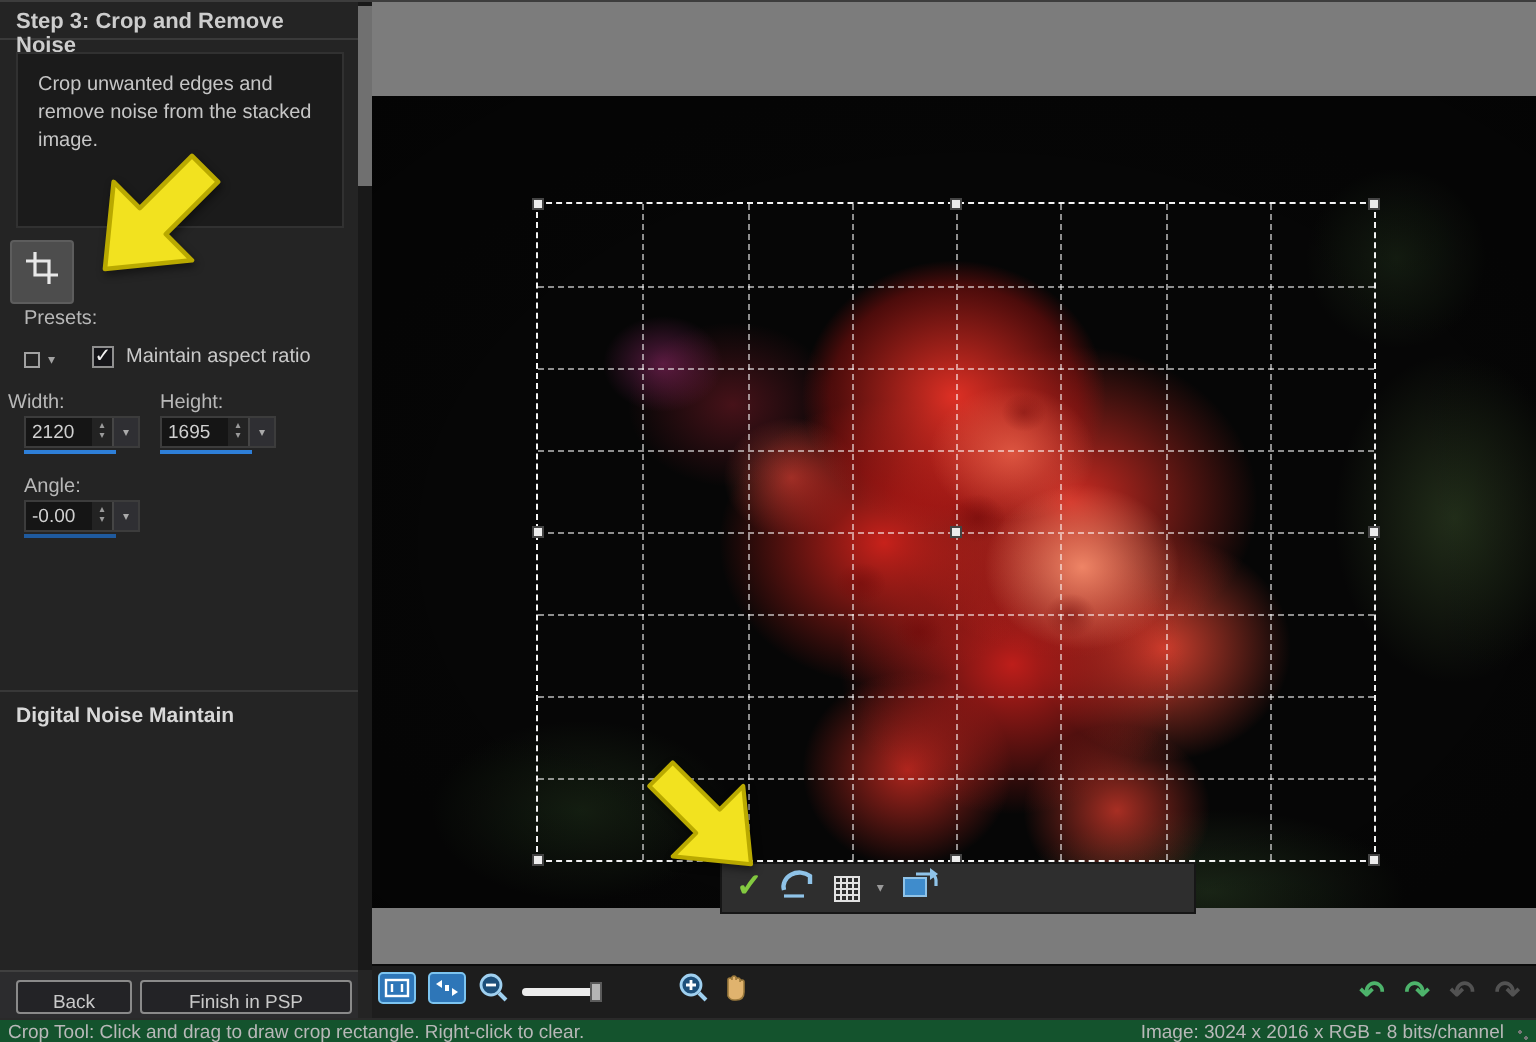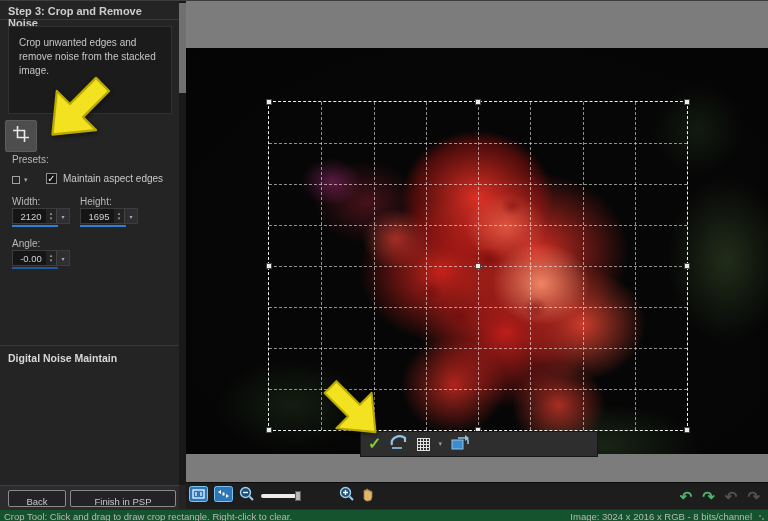--- a/index.html
+++ b/index.html
@@ -19,21 +19,21 @@
   .small-label { position:absolute; font-size:10px; color:#b8b8b8; }
   .preset-dd { position:absolute; left:12px; top:171px; width:28px; height:16px; display:flex;
                align-items:center; gap:4px; }
   .preset-glyph { width:8px; height:8px; border:1px solid #a2a2a2; }
   .dd-caret { font-size:7px; color:#a2a2a2; }
   .checkbox { position:absolute; left:46px; top:172px; width:11px; height:11px; background:#141418;
               border:1px solid #8f8f8f; color:#f0f0f0; font-size:10px; line-height:9px; text-align:center; }
   .aspect-label { position:absolute; left:63px; top:172px; font-size:10px; color:#c9c9c9; }
   .spin { position:absolute; width:58px; height:16px; display:flex; background:#151515;
           border:1px solid #3c3c3c; }
-  .spin-val { width:33px; font-size:9.5px; color:#d0d0d0; padding:2px 0 0 3px; overflow:hidden;text-align:center; }
+  .spin-val { width:33px; font-size:9.5px; color:#d0d0d0; padding:2px 0 0 3px; overflow:hidden; }
   .spin-arrows { width:10px; display:flex; flex-direction:column; align-items:center; justify-content:center;
                  color:#9a9a9a; font-size:5px; line-height:5px; background:#232323; }
   .spin-dd { width:13px; background:#2f2f33; border-left:1px solid #454545; color:#aaa; font-size:6px;
              display:flex; align-items:center; justify-content:center; }
   .blue-bar { position:absolute; width:46px; height:2px; background:#2e7fd8; }
   .divider { position:absolute; left:0; top:344px; width:179px; height:1px; background:#383838; }
   .noise-header { position:absolute; left:8px; top:351px; font-size:10.5px; font-weight:bold; color:#d8d8d8; }
   .panel-bottom { position:absolute; left:0; top:484px; width:179px; height:24px; background:#2c2c2e;
                   border-top:1px solid #404040; }
   .pbtn { position:absolute; top:4px; height:17px; background:#232326; border:1px solid #8a8a8a;
@@ -133,23 +133,23 @@
     <div class="small-label" style="left:12px; top:153px;">Presets:</div>
 
     <div class="preset-dd">
       <span class="preset-glyph"></span>
       <span class="dd-caret">▾</span>
     </div>
 
     <div class="checkbox">
       <span>✓</span>
     </div>
-    <div class="aspect-label">Maintain aspect edges</div>
-
-    <div class="small-label" style="left:12px; top:195px;">Width:</div>
+    <div class="aspect-label">Maintain aspect ratio</div>
+
+    <div class="small-label" style="left:4px; top:195px;">Width:</div>
     <div class="small-label" style="left:80px; top:195px;">Height:</div>
 
     <div class="spin" style="left:12px; top:207px;">
       <div class="spin-val">2120</div>
       <div class="spin-arrows">
         <span>▴</span>
         <span>▾</span>
       </div>
       <div class="spin-dd">
         <span>▾</span>

